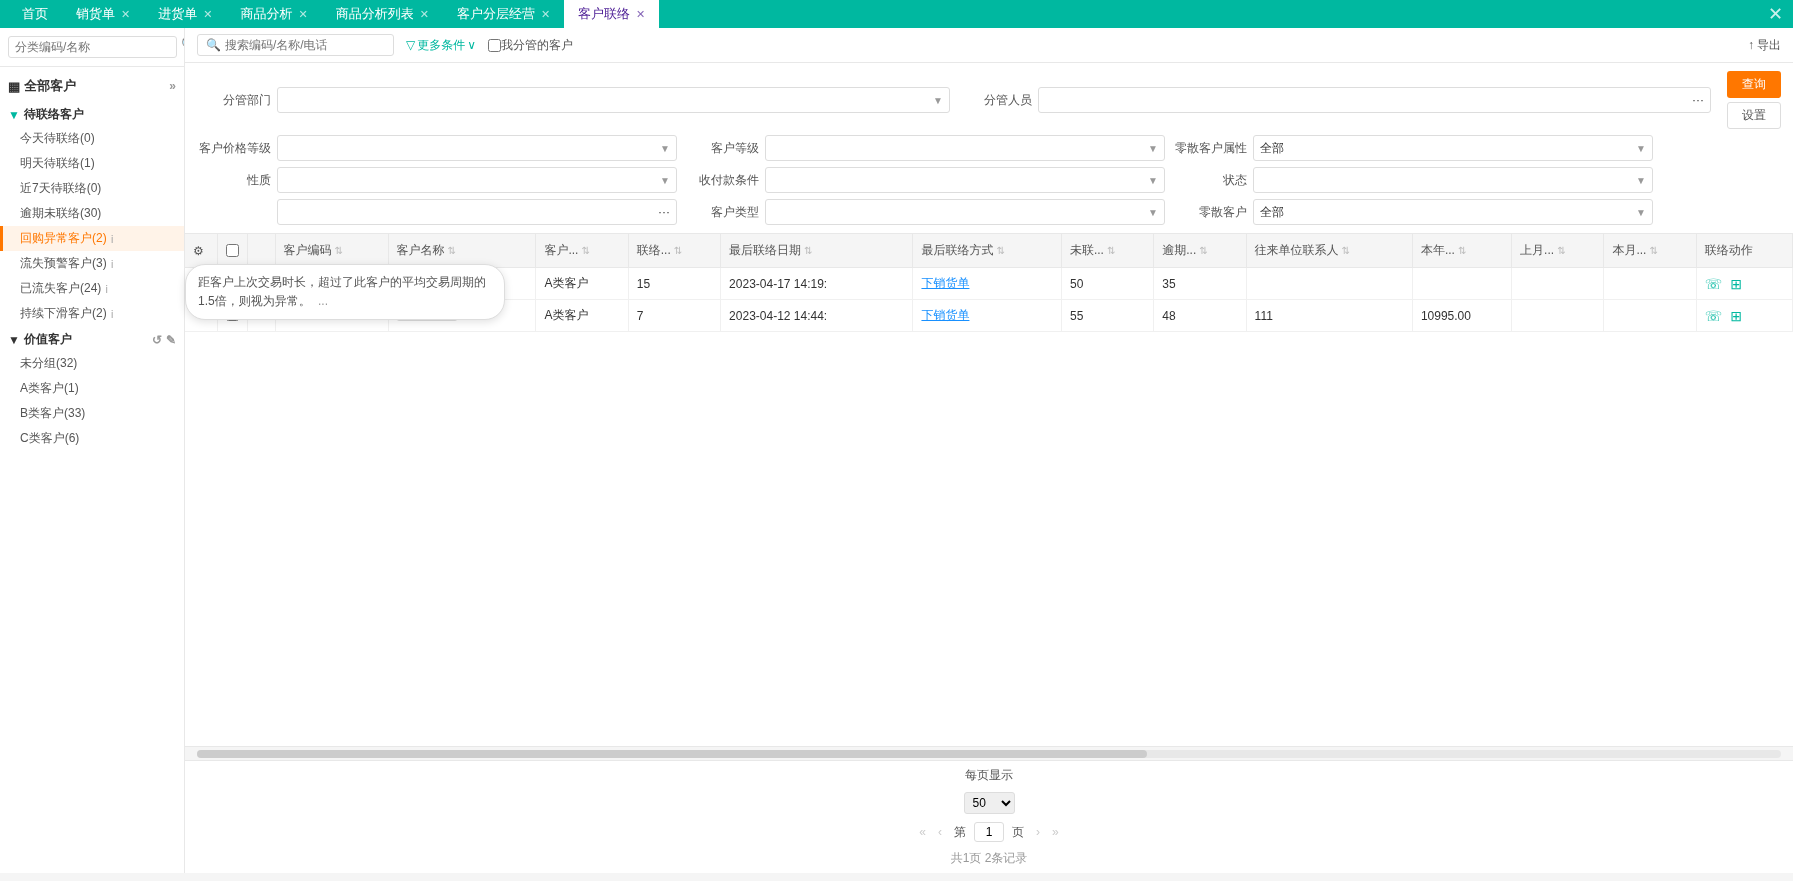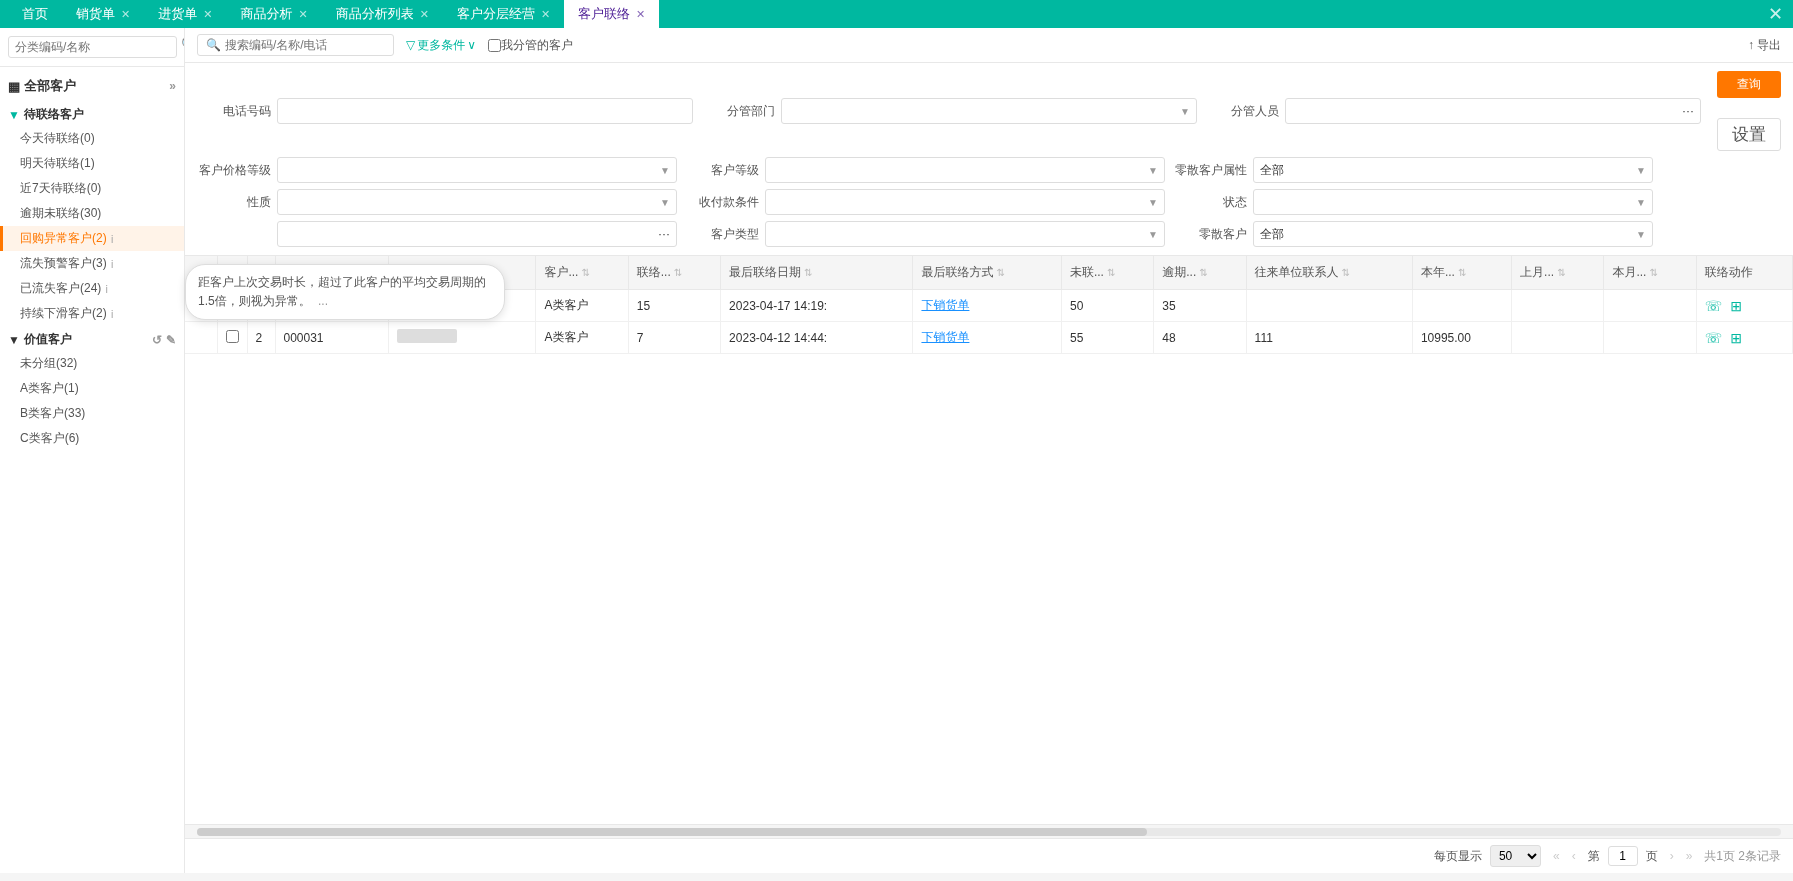--- a/index.html
+++ b/index.html
@@ -135,21 +135,21 @@
     .filter-dropdown-arrow { color: #999; font-size: 10px; }
     .filter-buttons {
       display: flex; flex-direction: column; gap: 4px; margin-left: 8px;
     }
     .btn-query {
       background: #ff7700; color: #fff; border: none; border-radius: 3px;
       padding: 5px 14px; cursor: pointer; font-size: 12px;
     }
     .btn-setting {
       background: #fff; color: #555; border: 1px solid #ddd; border-radius: 3px;
-      padding: 4px 14px; cursor: pointer; font-size: 17px; margin-top: 16px;
+      padding: 4px 14px; cursor: pointer; font-size: 12px;
     }
 
     
     .table-area {
       flex: 1; background: #fff; overflow: auto; margin: 0;
     }
     table {
       width: 100%; border-collapse: collapse; font-size: 12px;
     }
     thead tr {
@@ -181,21 +181,21 @@
     }
     .scrollbar-thumb {
       width: 60%; height: 8px; background: #ccc; border-radius: 4px;
       margin-left: 0;
     }
 
     
     .footer-bar {
       background: #fff; border-top: 1px solid #e8e8e8;
       padding: 6px 12px; display: flex; align-items: center;
-      justify-content: flex-end; gap: 8px; font-size: 12px; color: #555;
+      justify-content: flex-end; gap: 8px; font-size: 12px; color: #555; flex-direction: column;
     }
     .footer-bar .page-size-select {
       border: 1px solid #ddd; border-radius: 3px; padding: 2px 4px; font-size: 12px;
     }
     .footer-bar .page-nav { display: flex; align-items: center; gap: 4px; }
     .footer-bar .page-nav span { cursor: pointer; color: #555; padding: 1px 4px; }
     .footer-bar .page-nav span.disabled { color: #ccc; }
     .footer-bar .page-input {
       border: 1px solid #ddd; border-radius: 3px; padding: 2px 4px;
       width: 30px; text-align: center; font-size: 12px;
@@ -337,24 +337,20 @@
       </div>
       <div class="export-btn">
         <span>↑</span>
         <span>导出</span>
       </div>
     </div>
 
     <div class="advanced-filter">
 
       <div class="filter-row">
-        <div class="filter-field">
-          <span class="filter-label">电话号码</span>
-          <input class="filter-input" type="text" value="" style="">
-        </div>
         <div class="filter-field">
           <span class="filter-label">分管部门</span>
           <div class="filter-select">
             <span></span>
             <span class="filter-dropdown-arrow">▼</span>
           </div>
         </div>
         <div class="filter-field">
           <span class="filter-label">分管人员</span>
           <div class="filter-select" style="justify-content:flex-end;">

